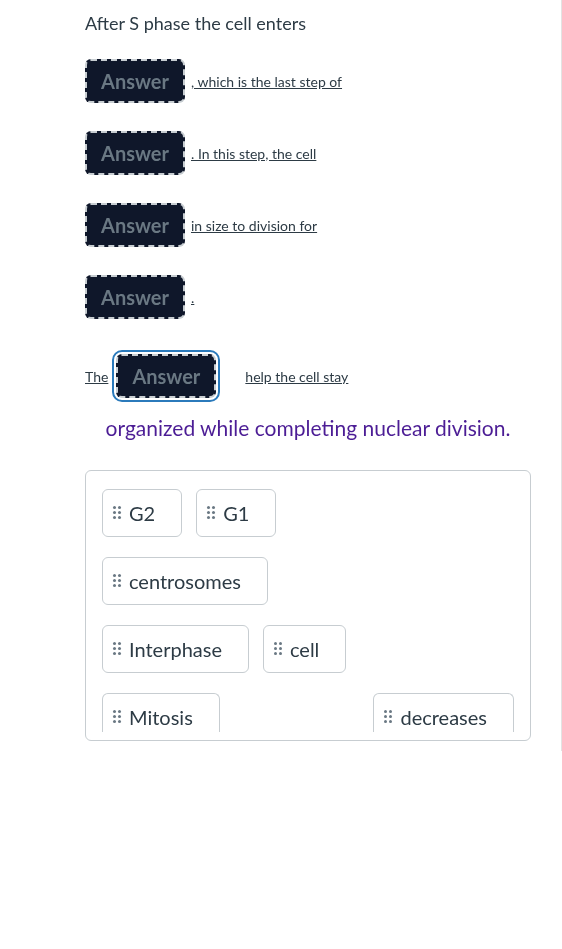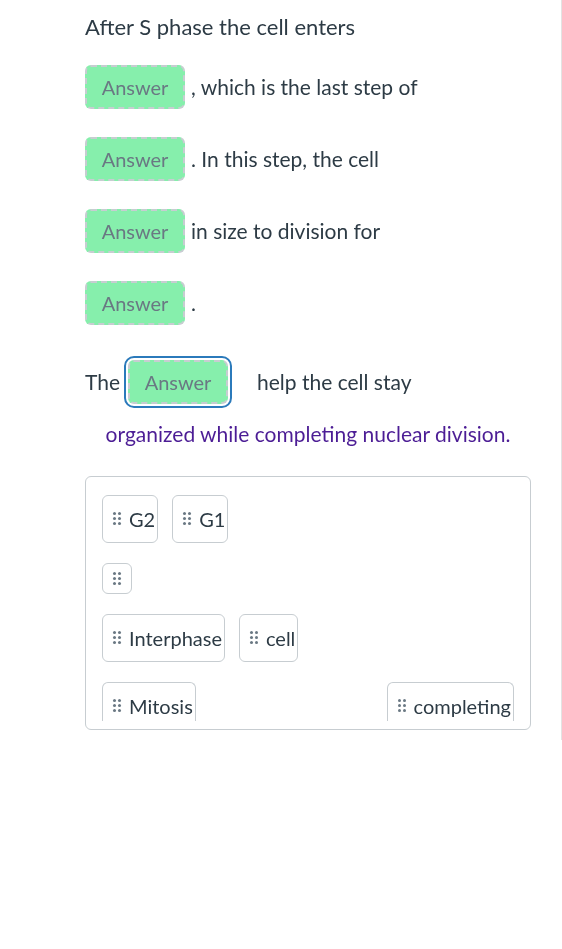--- a/index.html
+++ b/index.html
@@ -37,36 +37,38 @@
     }
     .drop-zone {
       display: inline-flex;
       align-items: center;
       justify-content: center;
       border: 2px dashed #c7cdd1;
       border-radius: 6px;
       color: #6a7883;
       font-size: 20px;
       padding: 8px 14px;
-      background: #86efac;
+      background: #0f172a;
       margin-right: 6px;
       min-width: 100px;
       height: 44px;
       vertical-align: middle;
+      font-weight: bold;
     }
     .drop-zone.active {
       outline: 2px solid #2b7abb;
       outline-offset: 2px;
       border-radius: 6px;
     }
     .text-frag {
       display: inline;
-      font-size: 21px;
+      font-size: 14px;
       color: #2d3b45;
       margin-right: 4px;
+      text-decoration: underline;
     }
     .second-paragraph {
       padding-left: 85px;
       padding-right: 30px;
       text-align: center;
     }
     .second-paragraph .inline-row {
       display: flex;
       flex-wrap: wrap;
       align-items: center;
@@ -97,21 +99,21 @@
     .bank-row:last-child {
       margin-bottom: 0;
       justify-content: space-between;
     }
     .token {
       display: inline-flex;
       align-items: center;
       border: 1px solid #c7cdd1;
       border-radius: 6px;
       background: #fff;
-      padding: 8px 2px 8px 10px;
+      padding: 8px 26px 8px 10px;
       font-size: 20px;
       color: #2d3b45;
       cursor: move;
       white-space: nowrap;
     }
     .grip {
       display: inline-flex;
       flex-direction: column;
       justify-content: center;
       margin-right: 8px;
@@ -122,21 +124,21 @@
       gap: 2px;
     }
     .grip-dot {
       width: 3px;
       height: 3px;
       background: #6a7883;
       border-radius: 50%;
     }
     .lead-text {
       padding-left: 85px;
-      font-size: 22px;
+      font-size: 18px;
       margin-bottom: 22px;
     }
   </style>
 </head>
 <body>
 
 <div class="container">
 
   <div class="lead-text">After S phase the cell enters</div>
 
@@ -214,20 +216,21 @@
             </span>
           <span class="grip-row">
               <span class="grip-dot"></span>
               <span class="grip-dot"></span>
             </span>
           <span class="grip-row">
               <span class="grip-dot"></span>
               <span class="grip-dot"></span>
             </span>
         </span>
+        <span>centrosomes</span>
       </div>
     </div>
     <div class="bank-row">
       <div class="token">
         <span class="grip">
           <span class="grip-row">
               <span class="grip-dot"></span>
               <span class="grip-dot"></span>
             </span>
           <span class="grip-row">
@@ -285,18 +288,18 @@
             </span>
           <span class="grip-row">
               <span class="grip-dot"></span>
               <span class="grip-dot"></span>
             </span>
           <span class="grip-row">
               <span class="grip-dot"></span>
               <span class="grip-dot"></span>
             </span>
         </span>
-        <span>completing</span>
+        <span>decreases</span>
       </div>
     </div>
   </div>
 
 </div>
 
 </body></html>

